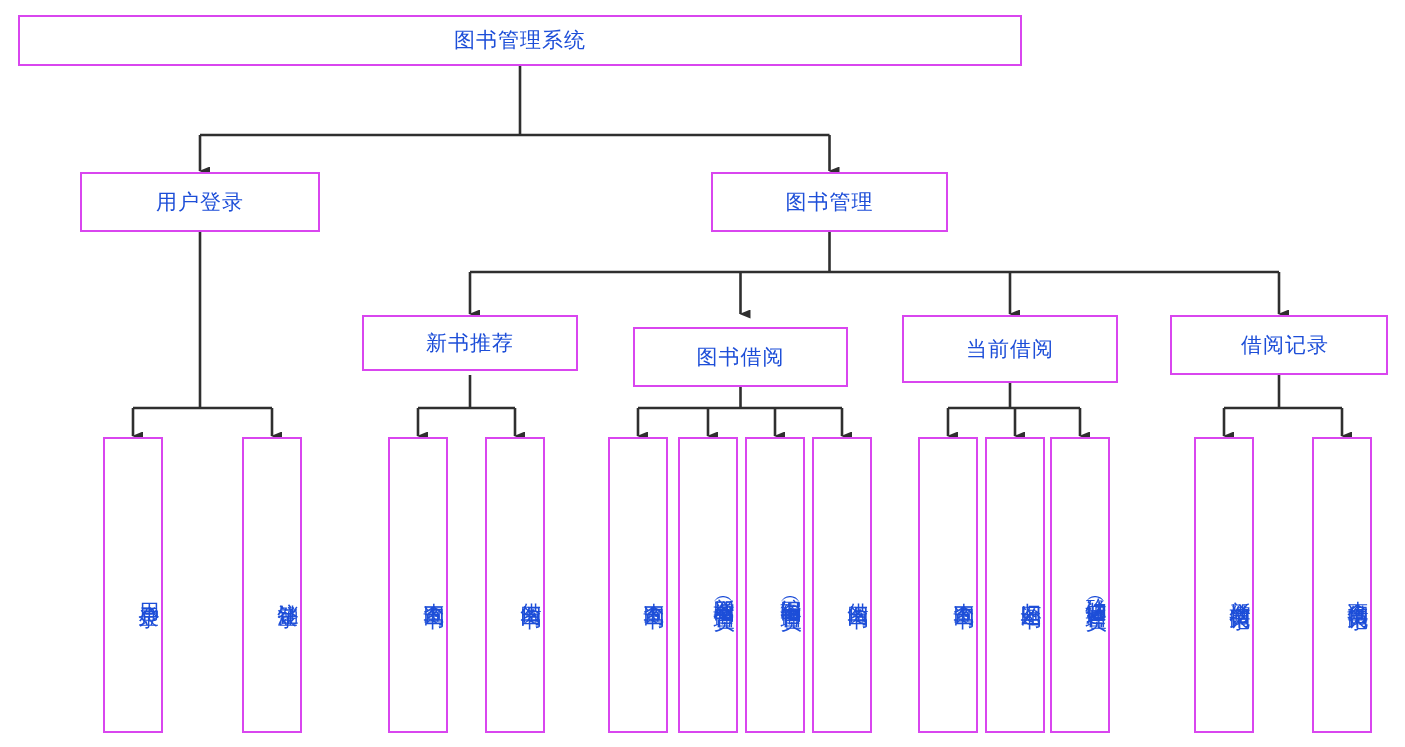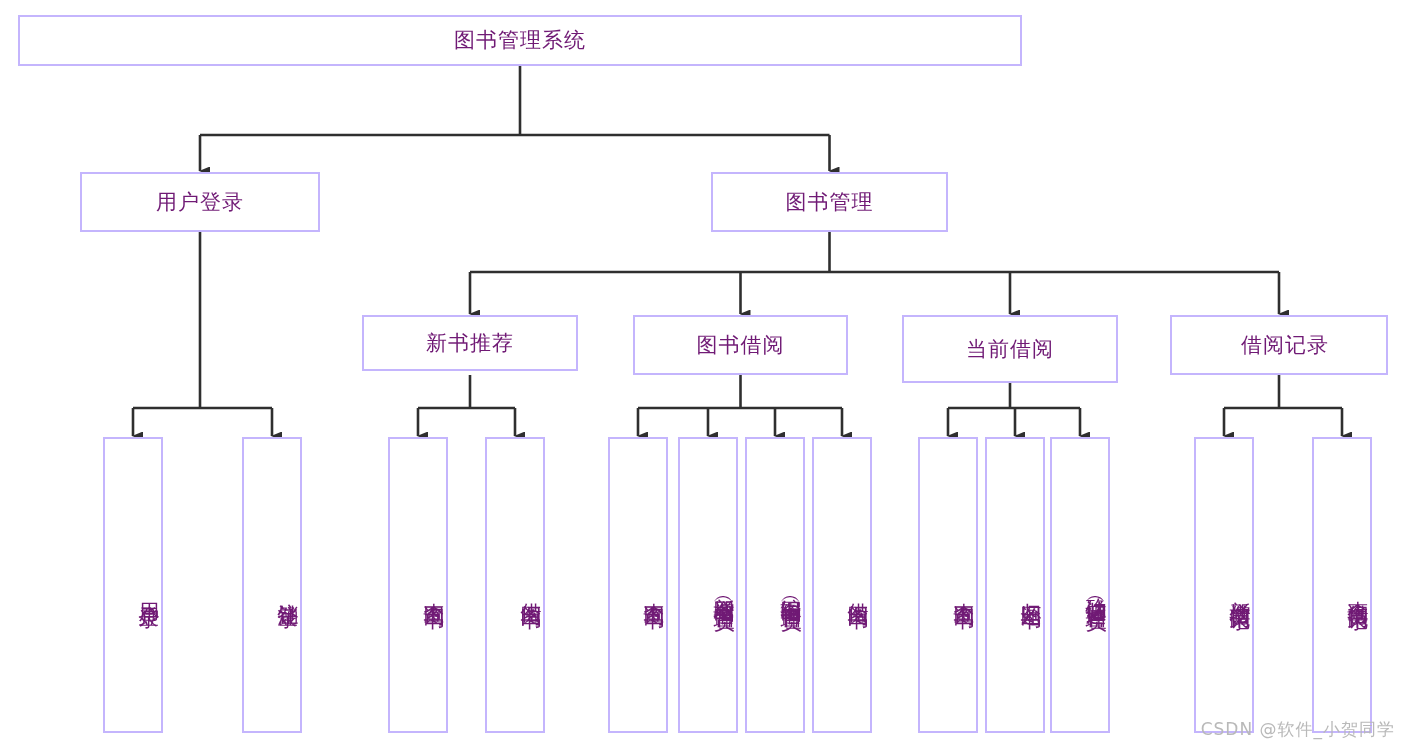--- a/index.html
+++ b/index.html
@@ -20,26 +20,26 @@
   #wires {
     position: absolute;
     left: 0;
     top: 0;
     width: 1405px;
     height: 747px;
   }
   .node {
     position: absolute;
     box-sizing: border-box;
-    border: 2px solid #c4b5fd;
+    border: 2px solid #d946ef;
     background: #ffffff;
     display: flex;
     align-items: center;
     justify-content: center;
-    color: #701a75;
+    color: #1d4ed8;
     font-family: Liberation Serif, serif;
   }
   .node.h {
     font-size: 21px;
     letter-spacing: 1px;
   }
   .node.v {
     writing-mode: vertical-rl;
     text-orientation: upright;
     font-size: 21px;
@@ -122,21 +122,21 @@
       </div>
       <div class="node h" style="left: 80px; top: 172px; width: 240px; height: 60px;">
         <span class="lbl">用户登录</span>
       </div>
       <div class="node h" style="left: 711px; top: 172px; width: 237px; height: 60px; justify-content: center;">
         <span class="lbl">图书管理</span>
       </div>
       <div class="node h" style="left: 362px; top: 315px; width: 216px; height: 56px;">
         <span class="lbl">新书推荐</span>
       </div>
-      <div class="node h" style="left: 633px; top: 315px; width: 215px; height: 60px;">
+      <div class="node h" style="left: 633px; top: 327px; width: 215px; height: 60px;">
         <span class="lbl">图书借阅</span>
       </div>
       <div class="node h" style="left: 902px; top: 315px; width: 216px; height: 68px;">
         <span class="lbl">当前借阅</span>
       </div>
       <div class="node h" style="left: 1170px; top: 315px; width: 218px; height: 60px; padding-left: 12px;">
         <span class="lbl">借阅记录</span>
       </div>
       <div class="node v" style="left: 103px; top: 437px; width: 60px; height: 296px;">
         <span class="lbl">用户登录</span>
@@ -172,14 +172,13 @@
         <span class="lbl">确认归还（管理员）</span>
       </div>
       <div class="node v" style="left: 1194px; top: 437px; width: 60px; height: 296px;">
         <span class="lbl">新增借阅记录</span>
       </div>
       <div class="node v" style="left: 1312px; top: 437px; width: 60px; height: 296px;">
         <span class="lbl">查询借阅记录</span>
       </div>
     </div>
 
-  <div id="watermark">CSDN @软件_小贺同学</div>
 </div>
 
 </body></html>

